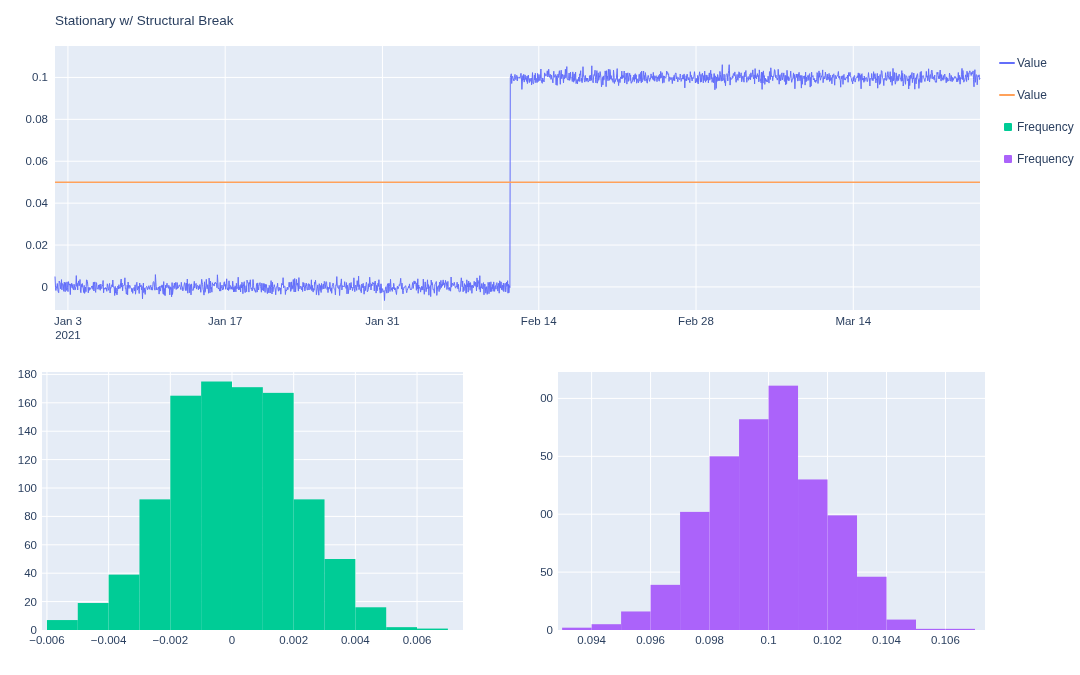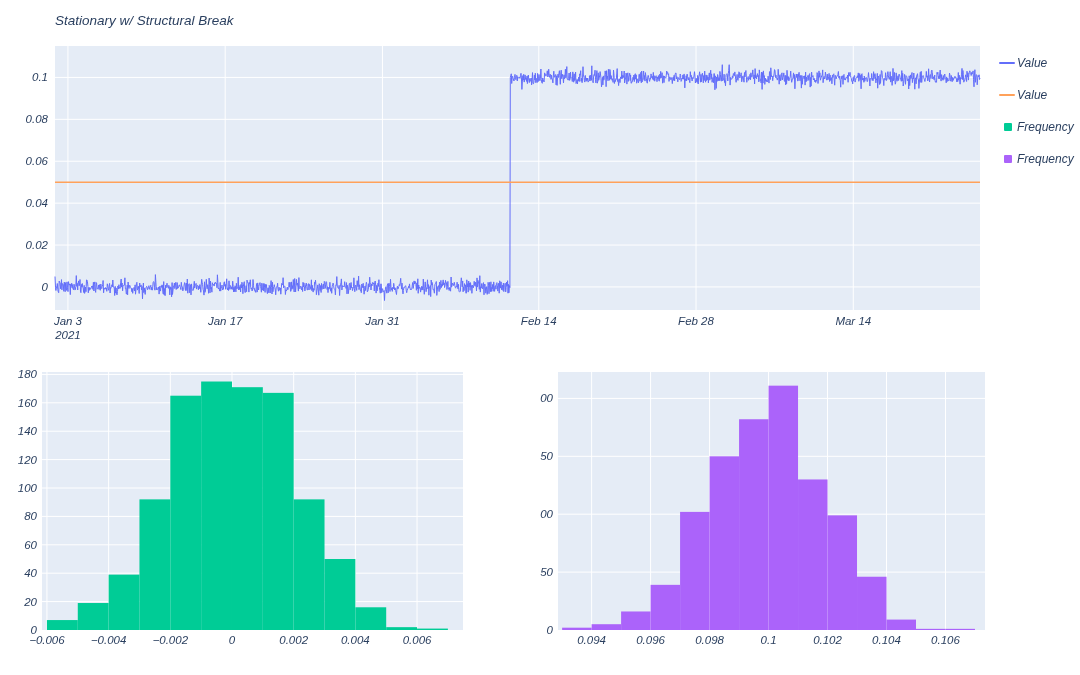--- a/index.html
+++ b/index.html
@@ -1,20 +1,20 @@
 <!DOCTYPE html>
 <html><head>
 <meta charset="utf-8">
 <style>
   html,body{margin:0;padding:0;}
   body{
     width:1080px;height:675px;position:relative;overflow:hidden;
     background:#ffffff;font-family:"Liberation Sans",sans-serif;
   }
-  #figure{position:absolute;inset:0;font-style:italic;}
+  #figure{position:absolute;inset:0;}
   .chart-title{
     position:absolute;left:55px;top:13px;
     font-size:13.5px;color:#2a3f5f;
   }
   svg{position:absolute;display:block;}
   #ts-svg{left:0;top:0;}
   #hist-green-svg{left:0;top:355px;}
   #hist-purple-svg{left:540px;top:355px;}
   #legend{
     position:absolute;left:999px;top:57px;

